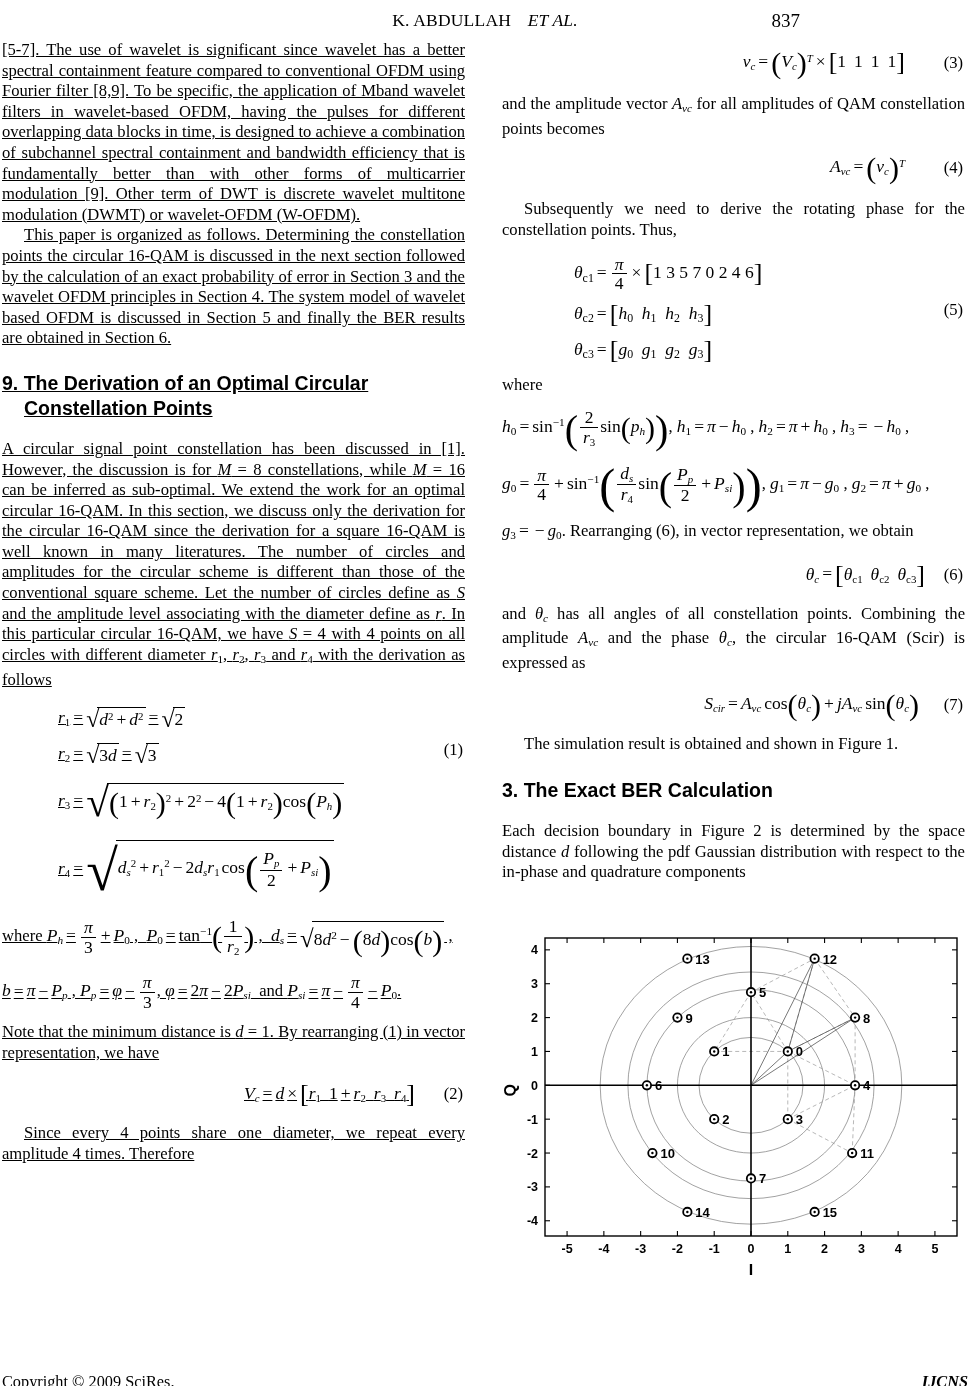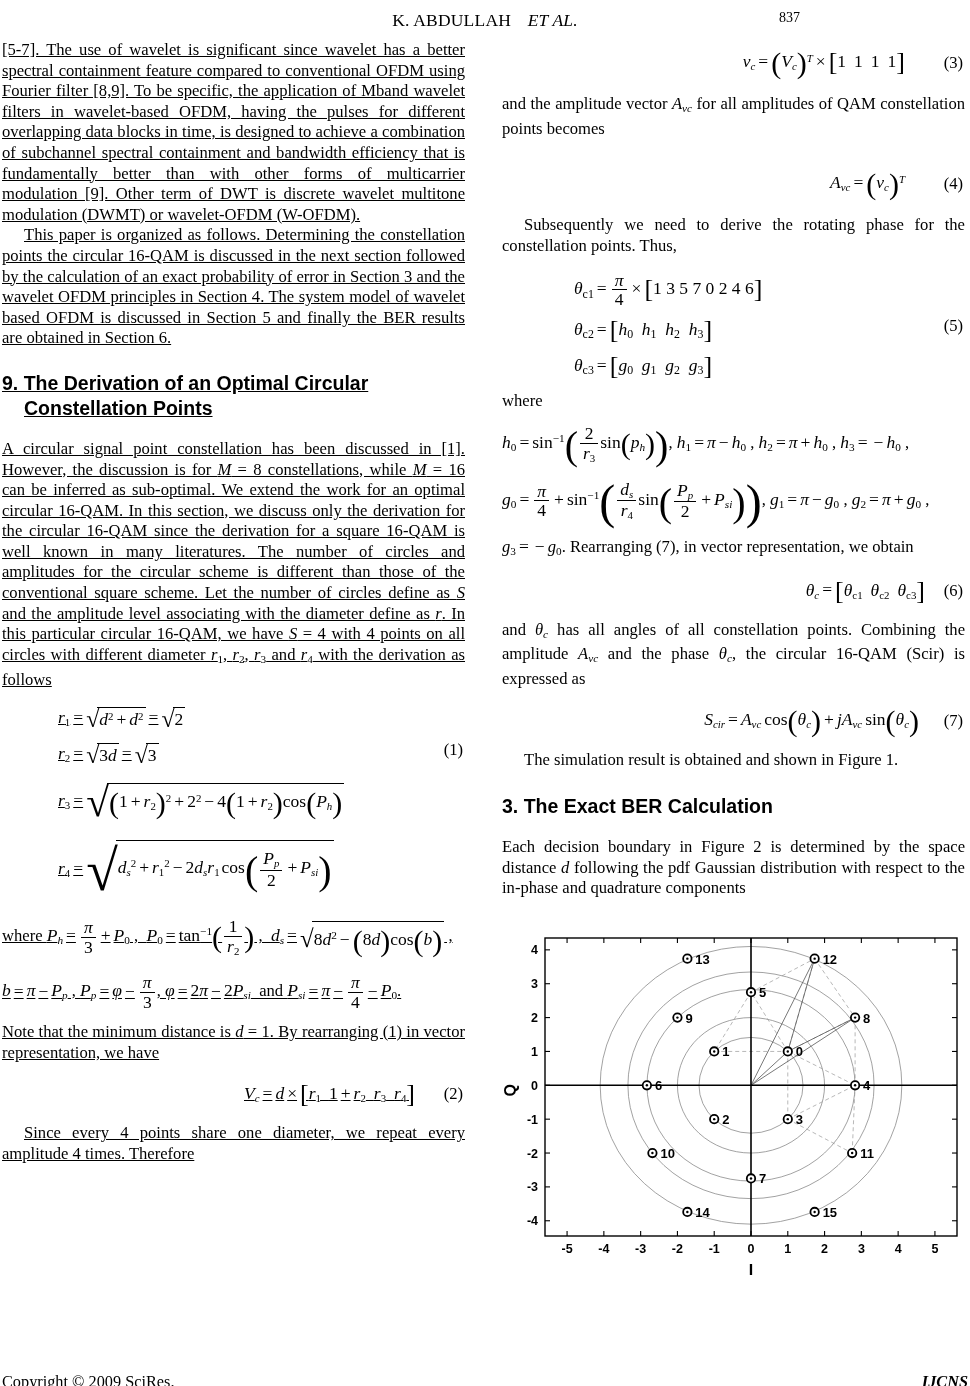--- a/index.html
+++ b/index.html
@@ -19,21 +19,21 @@
   .runhead {
     position: absolute; left: 0; top: 10px; width: 804px;
     height: 26px;
   }
   .runhead .authors {
     position: absolute; left: 0; width: 970px; text-align: center;
     font-size: 17.5px; letter-spacing: .2px;
   }
   .runhead .authors .ital { font-style: italic; }
   .runhead .pageno {
-    position: absolute; right: 4px; top: 0; font-size: 14px;
+    position: absolute; right: 4px; top: 0; font-size: 19px;
   }
 
   
   .col {
     position: absolute; top: 40px; width: 463px;
   }
   .col.left  { left: 2px; text-decoration: underline; }
   .col.right { left: 502px; }
 
   p.body {
@@ -189,21 +189,21 @@
 
     <div class="eqrow" style="margin-top:6px; margin-bottom:14px">
       <div class="eqbody" style="padding-right:60px">
         <span class="m">v</span><sub class="s">c</sub><span class="op">=</span><span class="bigpar">(</span><span class="m">V</span><sub class="s">c</sub><span class="bigpar">)</span><sup class="s"><span class="ital">T</span></sup><span class="op">×</span><span class="brk">[</span><span class="mn">1</span>&nbsp;&nbsp;<span class="mn">1</span>&nbsp;&nbsp;<span class="mn">1</span>&nbsp;&nbsp;<span class="mn">1</span><span class="brk">]</span>
       </div>
       <div class="eqnum">(3)</div>
     </div>
 
     <p class="body"><span>and the amplitude vector </span><span class="ital">A<sub class="s">vc</sub></span><span> for all amplitudes of QAM constellation points becomes</span></p>
 
-    <div class="eqrow" style="margin-top:28px; margin-bottom:14px">
+    <div class="eqrow" style="margin-top:12px; margin-bottom:14px">
       <div class="eqbody" style="padding-right:60px">
         <span class="m">A</span><sub class="s">vc</sub><span class="op">=</span><span class="bigpar">(</span><span class="m">v</span><sub class="s">c</sub><span class="bigpar">)</span><sup class="s"><span class="ital">T</span></sup>
       </div>
       <div class="eqnum">(4)</div>
     </div>
 
     <p class="body indent">Subsequently we need to derive the rotating phase for the constellation points. Thus,</p>
 
     <div class="eqrow" style="margin-top:14px">
       <div class="eqbody" style="text-align:left; padding-left:72px; font-size:17.5px">
@@ -223,21 +223,21 @@
     <p class="body" style="margin-top:10px">where</p>
 
     <div style="font-size:16.6px; line-height:26px; margin-top:12px">
       <span class="m">h</span><sub class="sn">0</sub><span class="op">=</span><span class="mn">sin</span><sup class="s">−1</sup><span class="hugepar">(</span><span class="frac"><span class="num"><span class="mn">2</span></span><span class="den"><span class="m">r</span><sub class="sn">3</sub></span></span><span class="mn">sin</span><span class="bigpar">(</span><span class="m">p</span><sub class="s">h</sub><span class="bigpar">)</span><span class="hugepar">)</span>,&nbsp;<span class="m">h</span><sub class="sn">1</sub><span class="op">=</span><span class="m">π</span><span class="op">−</span><span class="m">h</span><sub class="sn">0</sub>&nbsp;,&nbsp;<span class="m">h</span><sub class="sn">2</sub><span class="op">=</span><span class="m">π</span><span class="op">+</span><span class="m">h</span><sub class="sn">0</sub>&nbsp;,&nbsp;<span class="m">h</span><sub class="sn">3</sub><span class="op">=</span><span class="op">−</span><span class="m">h</span><sub class="sn">0</sub>&nbsp;,
     </div>
 
     <div style="font-size:16.6px; line-height:30px; margin-top:16px">
       <span class="m">g</span><sub class="sn">0</sub><span class="op">=</span><span class="frac"><span class="num"><span class="m">π</span></span><span class="den"><span class="mn">4</span></span></span><span class="op">+</span><span class="mn">sin</span><sup class="s">−1</sup><span class="hugepar" style="font-size:48px">(</span><span class="frac"><span class="num"><span class="m">d</span><sub class="s">s</sub></span><span class="den"><span class="m">r</span><sub class="sn">4</sub></span></span><span class="mn">sin</span><span class="hugepar">(</span><span class="frac"><span class="num"><span class="m">P</span><sub class="s">p</sub></span><span class="den"><span class="mn">2</span></span></span><span class="op">+</span><span class="m">P</span><sub class="s">si</sub><span class="hugepar">)</span><span class="hugepar" style="font-size:48px">)</span>,&nbsp;<span class="m">g</span><sub class="sn">1</sub><span class="op">=</span><span class="m">π</span><span class="op">−</span><span class="m">g</span><sub class="sn">0</sub>&nbsp;,&nbsp;<span class="m">g</span><sub class="sn">2</sub><span class="op">=</span><span class="m">π</span><span class="op">+</span><span class="m">g</span><sub class="sn">0</sub>&nbsp;,
     </div>
 
-    <p class="body" style="margin-top:14px"><span class="ital">g<sub class="sn">3</sub></span><span class="op">=</span><span class="op">−</span><span class="ital">g<sub class="sn">0</sub></span><span>. Rearranging (7), in vector representation, we obtain</span></p>
+    <p class="body" style="margin-top:14px"><span class="ital">g<sub class="sn">3</sub></span><span class="op">=</span><span class="op">−</span><span class="ital">g<sub class="sn">0</sub></span><span>. Rearranging (6), in vector representation, we obtain</span></p>
 
     <div class="eqrow" style="margin-top:14px; margin-bottom:14px">
       <div class="eqbody" style="padding-right:40px">
         <span class="m">θ</span><sub class="s">c</sub><span class="op">=</span><span class="brk">[</span><span class="m">θ</span><sub class="sn">c1</sub>&nbsp;&nbsp;<span class="m">θ</span><sub class="sn">c2</sub>&nbsp;&nbsp;<span class="m">θ</span><sub class="sn">c3</sub><span class="brk">]</span>
       </div>
       <div class="eqnum">(6)</div>
     </div>
 
     <p class="body"><span>and </span><span class="ital">θ<sub class="s">c</sub></span><span> has all angles of all constellation points. Combining the amplitude </span><span class="ital">A<sub class="s">vc</sub></span><span> and the phase </span><span class="ital">θ<sub class="s">c</sub></span><span>, the circular 16-QAM (Scir) is expressed as</span></p>
 

